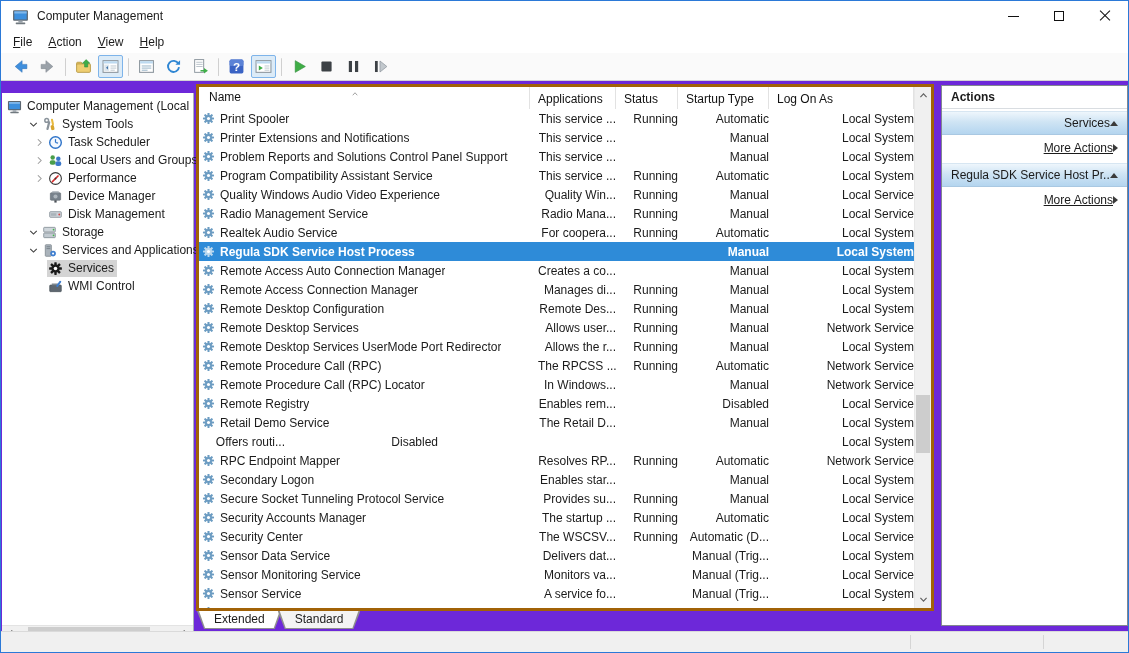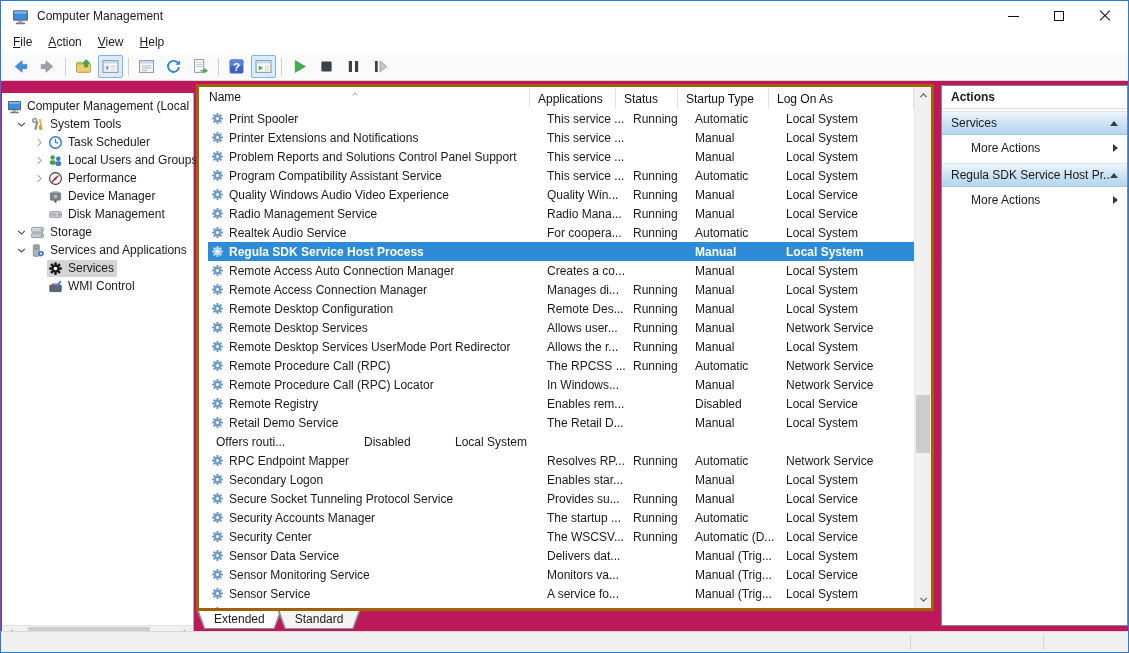--- a/index.html
+++ b/index.html
@@ -1,19 +1,19 @@
 <!DOCTYPE html>
 <html><head>
 <meta charset="utf-8">
 <style>
   html,body{margin:0;padding:0;background:#c8c8c8;}
   *{box-sizing:border-box;}
-  .window{position:relative;width:1129px;height:653px;background:#be185d;
+  .window{position:relative;width:1129px;height:653px;background:#6d28d9;
     border:1px solid #2b79d7;overflow:hidden;
-    font-family:"Liberation Sans",sans-serif;font-size:12px;color:#1b1b1b;}
+    font-family:"Liberation Sans",sans-serif;font-size:12px;color:#1b1b1b;text-align:right;}
 
   
   .titlebar{position:absolute;left:0;top:0;width:100%;height:30px;background:#fff;
     display:flex;align-items:center;}
   .app-icon{width:17px;height:17px;margin-left:11px;}
   .title{margin-left:8px;}
   .win-controls{margin-left:auto;display:flex;height:100%;}
   .win-btn{width:46px;height:100%;display:flex;align-items:center;justify-content:center;cursor:default;}
   .g-min{width:11px;height:1px;background:#111;display:block;}
   .g-max{width:10px;height:10px;border:1px solid #111;display:block;}
@@ -37,21 +37,21 @@
   .tb.type-sep{width:1px;height:18px;background:#d0d0d0;border:none;margin:0 4px;padding:0;}
 
   
   .main{position:absolute;left:0;top:80px;width:100%;height:550px;}
 
   .tree{position:absolute;left:1px;top:12px;width:192px;height:548px;background:#fff;
     border-right:1px solid #aab1b8;}
   .tree-items{position:absolute;left:0;top:4px;right:0;}
   .tnode{height:18px;display:flex;align-items:center;white-space:nowrap;}
   .tnode.level-0{padding-left:4px;}
-  .tnode.level-1{padding-left:12px;}
+  .tnode.level-1{padding-left:12px;margin-left:12px;}
   .tnode.level-2{padding-left:30px;}
   .expander{width:15px;height:15px;flex:0 0 15px;display:inline-flex;align-items:center;justify-content:center;}
   .expander svg{width:13px;height:13px;}
   .expander polyline{fill:none;stroke-width:1.3;}
   .p-col{stroke:#9b9b9b;}
   .p-exp{stroke:#3c3c3c;}
   .expander-collapsed .p-exp{display:none;}
   .expander-expanded .p-col{display:none;}
   .tsel{display:inline-flex;align-items:center;padding:1px 3px 1px 1px;}
   .tnode.is-selected .tsel{background:#d4d4d4;}
@@ -66,21 +66,21 @@
 
   
   .listpanel{position:absolute;left:195px;top:3px;width:738px;height:527px;background:#fff;
     border:3px solid #a16207;}
   .lheader{position:absolute;left:0;top:0;right:17px;height:22px;display:flex;background:#fff;}
   .hcell{border-right:1px solid #e2e2e2;display:flex;align-items:flex-end;padding:0 0 3px 8px;
     position:relative;white-space:nowrap;overflow:hidden;color:#111;}
   .sort-chev{position:absolute;left:150px;top:0px;width:12px;height:8px;color:#8a8a8a;}
   .sort-chev svg{width:12px;height:8px;}
   .lrows{position:absolute;left:0;top:22px;right:17px;bottom:0;overflow:hidden;}
-  .lrow{height:19px;display:flex;align-items:center;white-space:nowrap;margin-left:9px;}
+  .lrow{height:19px;display:flex;align-items:center;white-space:nowrap;}
   .cell{overflow:hidden;white-space:nowrap;flex:0 0 auto;}
   .c-name{width:331px;display:flex;align-items:center;}
   .c-desc{width:86px;padding-left:8px;}
   .c-status{width:62px;padding-left:8px;}
   .c-startup{width:91px;padding-left:8px;}
   .c-logon{flex:1 1 auto;padding-left:8px;}
   .gear{width:13px;height:13px;flex:0 0 13px;margin-left:3px;color:#6c9cc2;}
   .nm{margin-left:5px;overflow:hidden;}
   .lrow.is-selected{background:#2e8bd8;color:#fff;font-weight:bold;}
   .lrow.is-selected .gear{color:#bcd9ef;}
@@ -107,21 +107,21 @@
   .actions{position:absolute;left:940px;top:4px;width:187px;height:541px;background:#fff;
     border:1px solid #828790;}
   .ahead{height:23px;display:flex;align-items:center;padding-left:9px;font-weight:bold;
     border-bottom:1px solid #d9dde1;}
   .agroup{margin-top:2px;}
   .ghead{height:24px;display:flex;align-items:center;padding:0 9px;
     background:linear-gradient(180deg,#eef6fc 0%,#cfe4f4 45%,#b4d5ef 100%);
     border-top:1px solid #d7e6f2;border-bottom:1px solid #a9c8e2;}
   .ghead .lbl{flex:1;overflow:hidden;white-space:nowrap;}
   .aitem{height:26px;display:flex;align-items:center;padding:0 9px 0 29px;}
-  .aitem .lbl{flex:1;}
+  .aitem .lbl{flex:1;text-decoration:underline;}
   .tri-up{width:0;height:0;border-left:4px solid transparent;border-right:4px solid transparent;
     border-bottom:5px solid #3a3a3a;}
   .tri-right{width:0;height:0;border-top:4px solid transparent;border-bottom:4px solid transparent;
     border-left:5px solid #3a3a3a;}
 
   
   .statusbar{position:absolute;left:0;top:630px;width:100%;height:21px;background:#f0f0f0;
     border-top:1px solid #dadada;}
   .sb-sep{position:absolute;top:3px;bottom:3px;width:1px;background:#d5d5d5;}
   .sb-sep1{left:909px;} .sb-sep2{left:1042px;}

